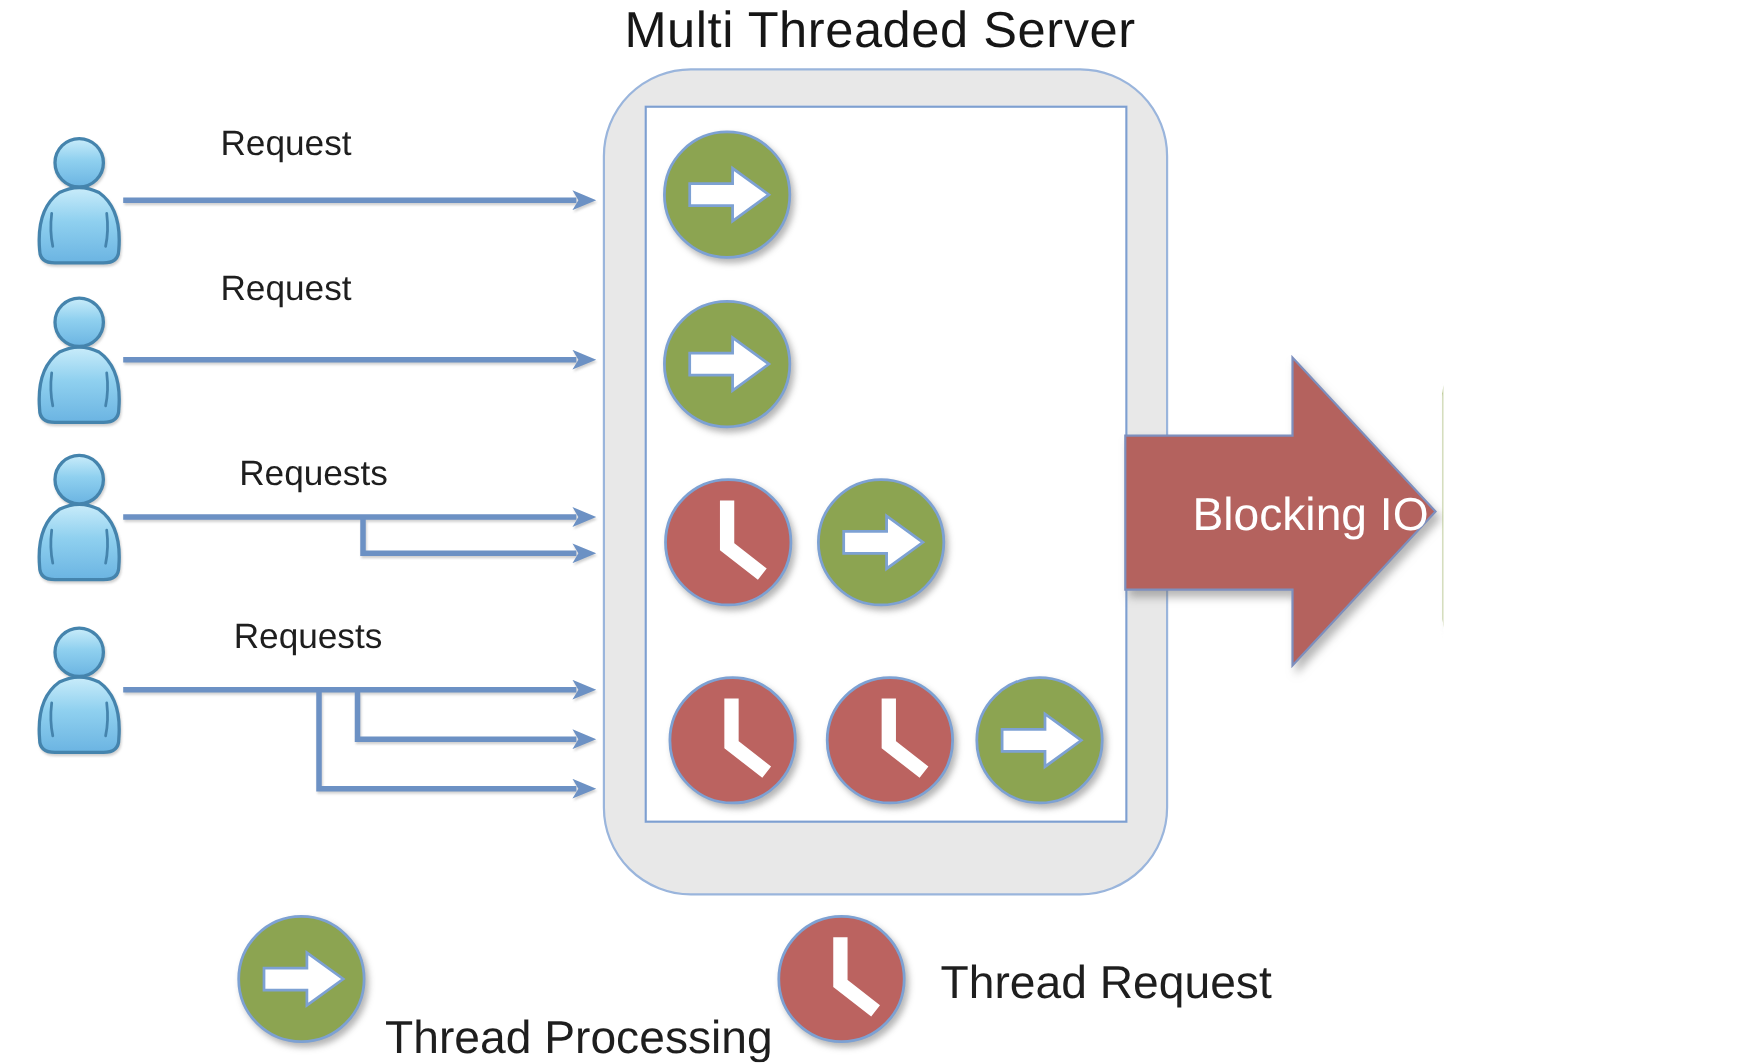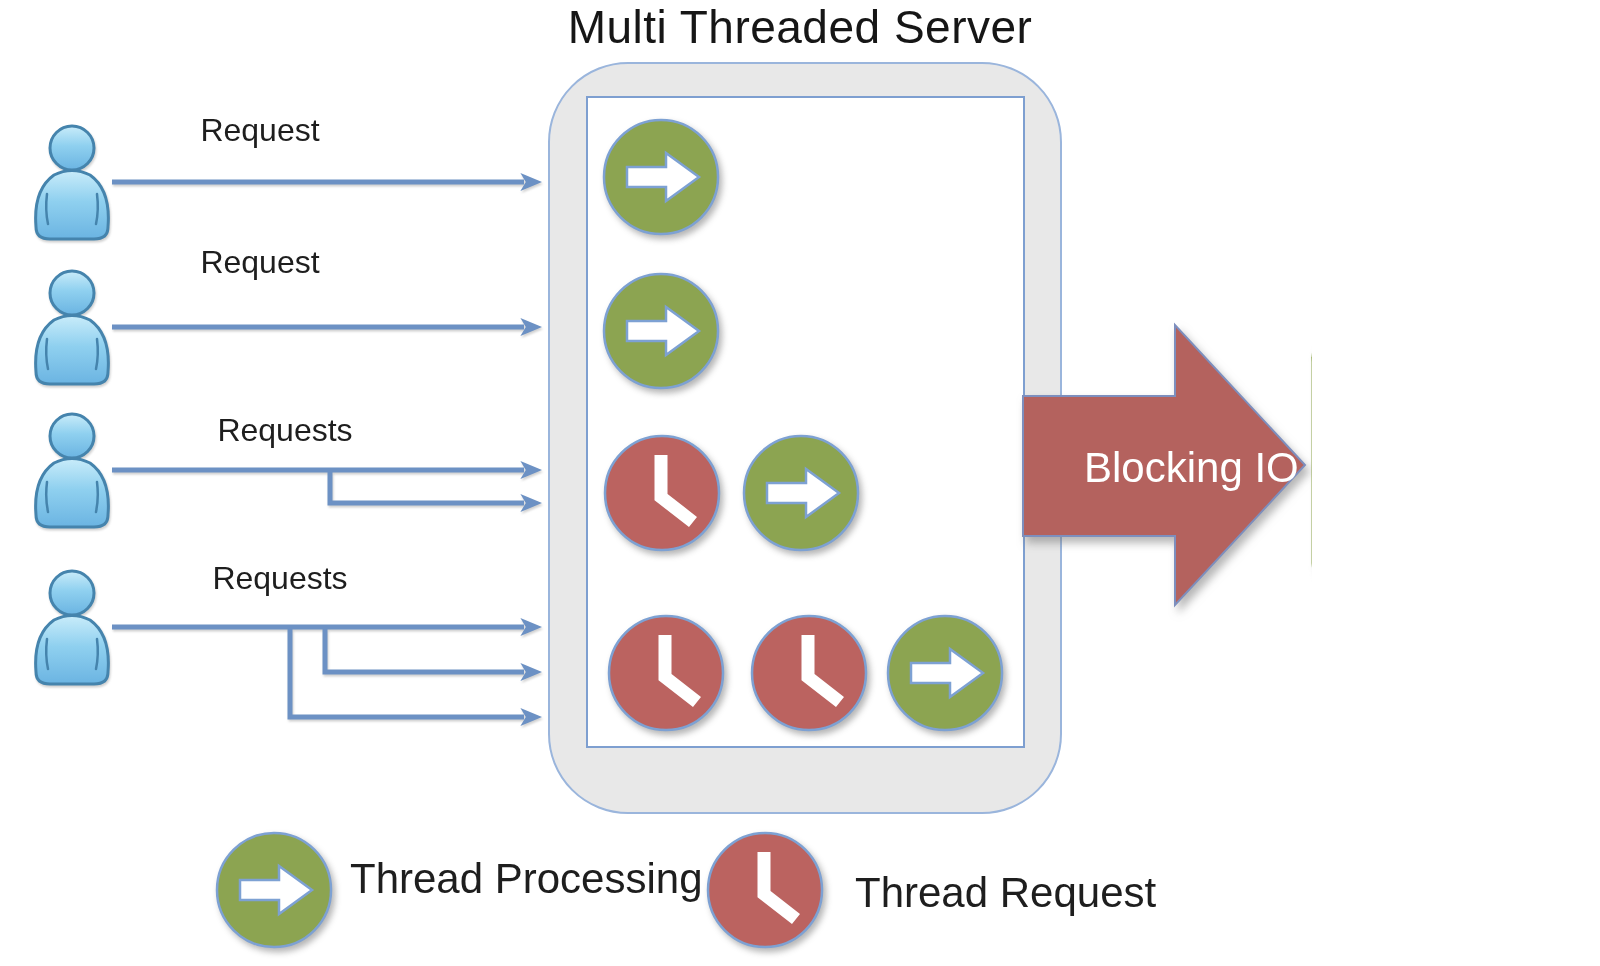--- a/index.html
+++ b/index.html
@@ -139,16 +139,16 @@
     <g class="soft-shadow" transform="translate(274,890)">
         <use href="#sym-processing"></use>
       </g>
     <g class="soft-shadow" transform="translate(765,890)">
         <use href="#sym-waiting"></use>
       </g>
   </svg>
 
   <div class="abs" id="blocking-label">Blocking IO</div>
 
-  <div class="abs legend-label" style="left:350px;top:855px;">Thread Processing</div>
+  <div class="abs legend-label" style="left:350px;top:919px;">Thread Processing</div>
   <div class="abs legend-label" style="left:855px;top:869px;">Thread Request</div>
 
 </div>
 
 </body></html>

